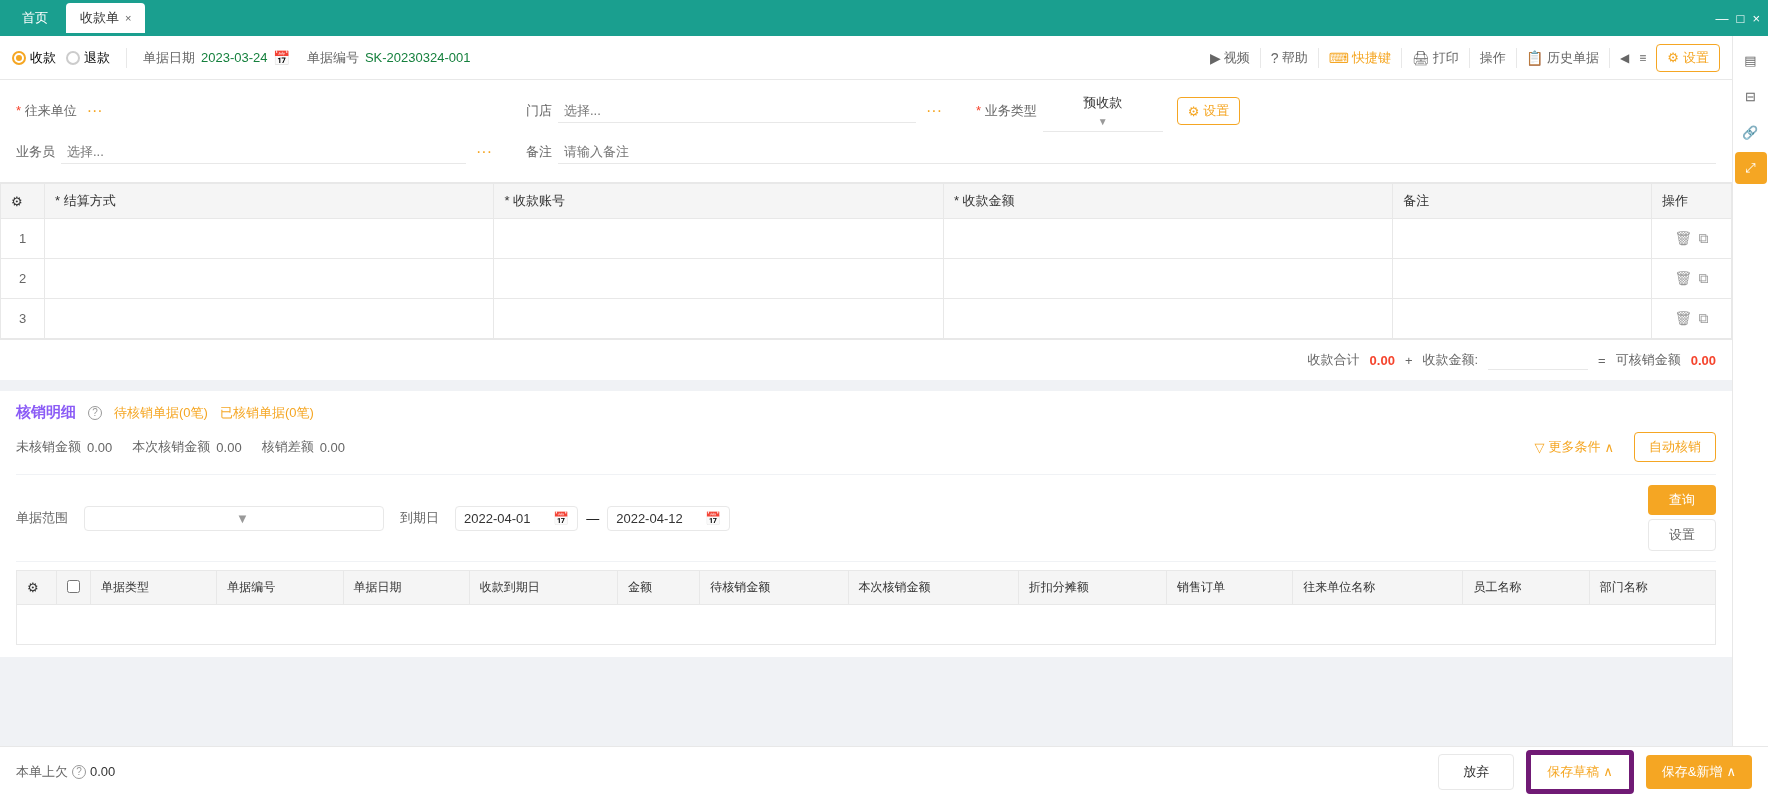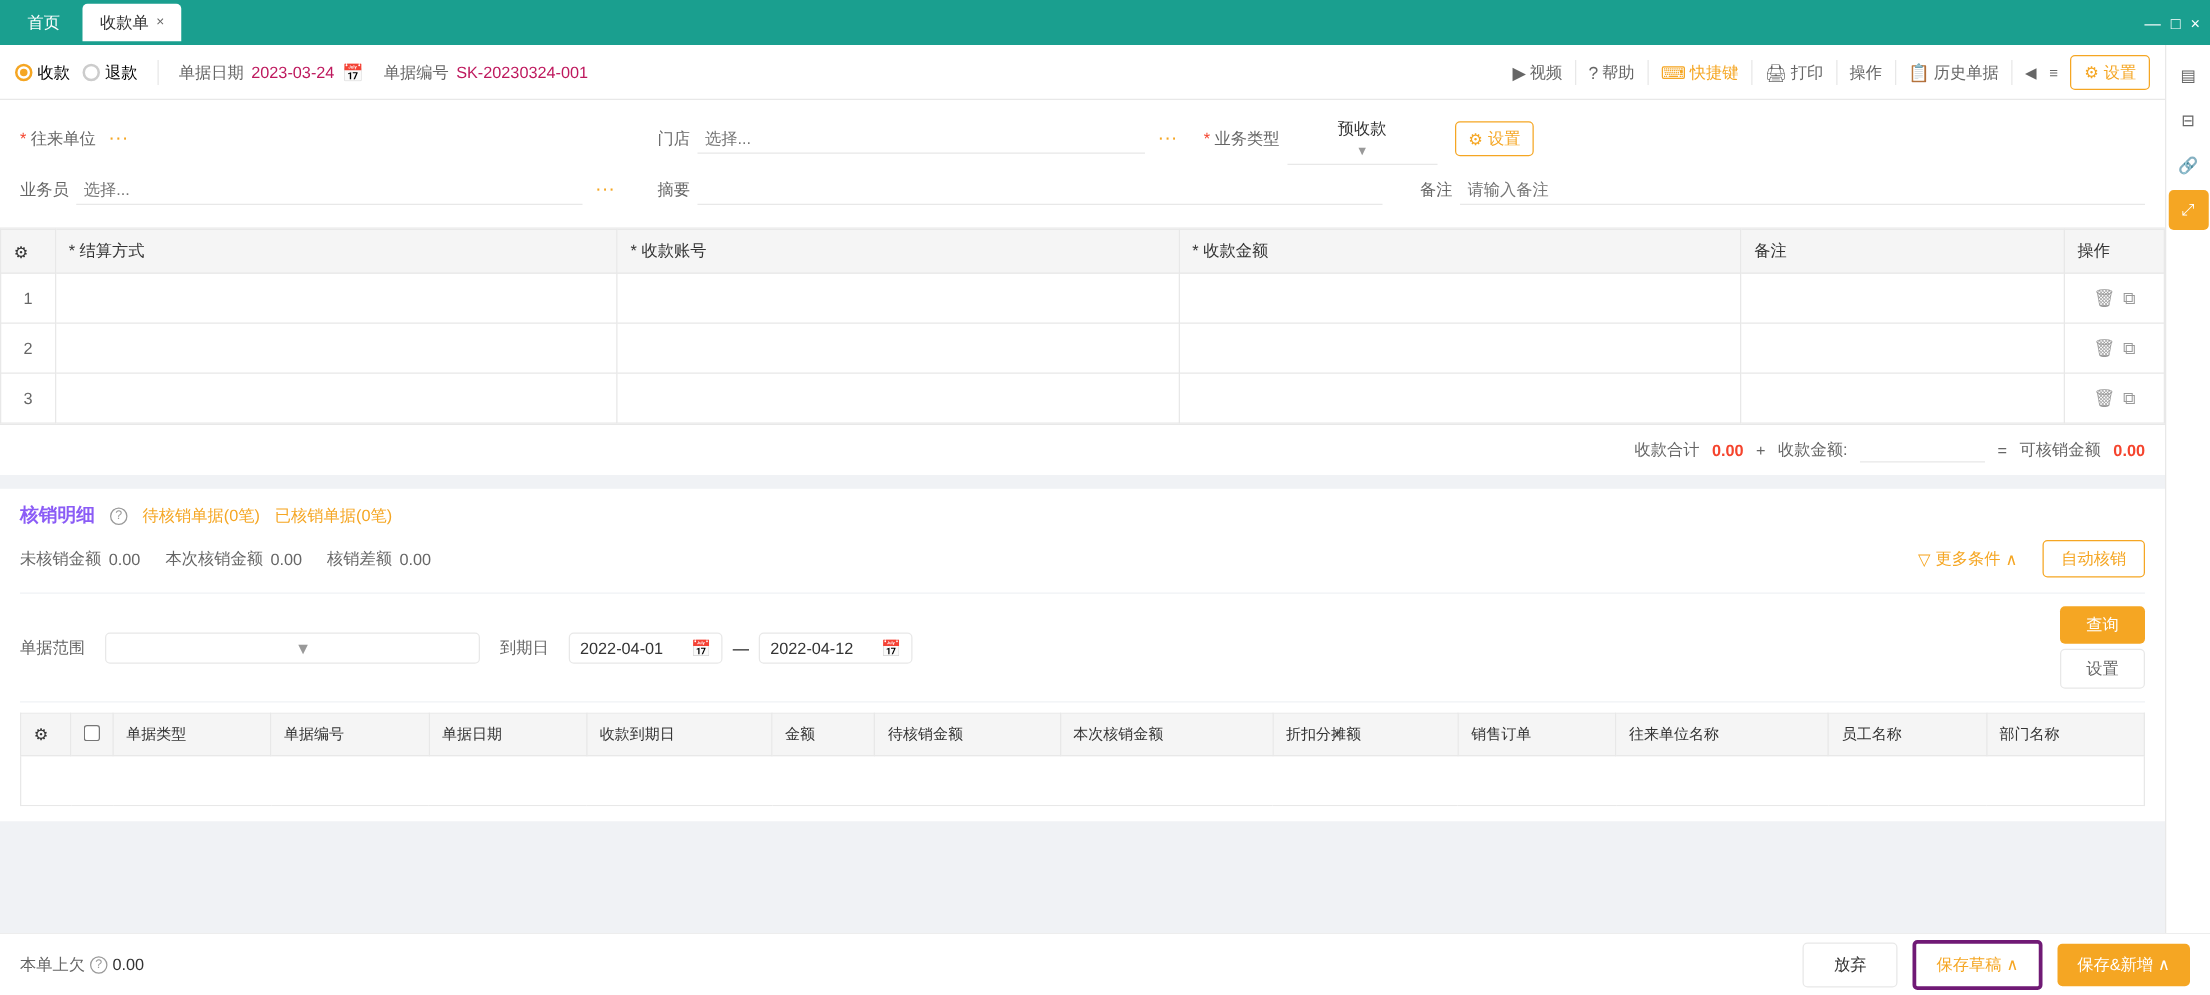--- a/index.html
+++ b/index.html
@@ -62,21 +62,21 @@
       border: 2px solid #ccc;
       display: flex; align-items: center; justify-content: center;
     }
     .radio-dot.active { border-color: #f5a623; }
     .radio-dot.active::after {
       content: ''; width: 6px; height: 6px; border-radius: 50%; background: #f5a623;
     }
     .toolbar-divider { width: 1px; height: 20px; background: #e8e8e8; }
     .toolbar-field { display: flex; align-items: center; gap: 6px; color: #333; }
     .toolbar-label { color: #666; font-size: 13px; }
-    .toolbar-value { color: #be185d; font-size: 13px; }
+    .toolbar-value { color: #15803d; font-size: 13px; }
     .toolbar-icon-btn { color: #666; cursor: pointer; font-size: 14px; }
     .toolbar-right { margin-left: auto; display: flex; align-items: center; gap: 10px; }
     .toolbar-action { display: flex; align-items: center; gap: 3px; color: #666; cursor: pointer; font-size: 12px; }
     .toolbar-action .icon { font-size: 14px; }
     .toolbar-action.highlight { color: #f5a623; }
     .btn-setting {
       background: #fff;
       border: 1px solid #f5a623;
       color: #f5a623;
       border-radius: 4px;
@@ -333,21 +333,21 @@
       background: #fff;
       border: 1px solid #e8e8e8;
       border-radius: 4px;
       padding: 8px 24px;
       cursor: pointer;
       font-size: 13px;
       color: #333;
     }
     .btn-save-draft {
       background: #fff;
-      border: 3px solid #701a75;
+      border: 5px solid #701a75;
       color: #f5a623;
       border-radius: 4px;
       padding: 8px 16px;
       cursor: pointer;
       font-size: 13px;
       display: flex; align-items: center; gap: 4px;
     }
     .btn-save-new {
       background: #f5a623;
       color: #fff;
@@ -479,43 +479,39 @@
         <span class="form-field-label">
           <span class="required">* </span><span>往来单位</span>
         </span>
         <span class="form-more">···</span>
       </div>
       <div class="form-field" style="max-width: 420px; margin-left: 30px;">
         <span class="form-field-label">门店</span>
         <input class="form-input" type="text" placeholder="选择..." style="">
         <span class="form-more">···</span>
       </div>
-      <div class="form-field" style="margin-left: 17px; min-width: 300px;">
+      <div class="form-field" style="margin-left: 30px; min-width: 300px;">
         <span class="form-field-label">
           <span class="required">* </span><span>业务类型</span>
         </span>
         <div class="form-dropdown">
           <span>预收款</span>
           <span class="caret">▼</span>
         </div>
         <button class="btn-setting" style="margin-left: 8px;">
           <span>⚙</span>
           <span>设置</span>
         </button>
       </div>
     </div>
     <div class="form-row">
       <div class="form-field" style="max-width: 480px;">
         <span class="form-field-label">业务员</span>
         <input class="form-input" type="text" placeholder="选择..." style="">
         <span class="form-more">···</span>
-      </div>
-      <div class="form-field" style="margin-left: 30px; flex: 1;">
-        <span class="form-field-label">摘要</span>
-        <input class="form-input" type="text" style="">
       </div>
       <div class="form-field" style="margin-left: 30px; flex: 1;">
         <span class="form-field-label">备注</span>
         <input class="form-input" type="text" placeholder="请输入备注" style="">
       </div>
     </div>
   </div>
 
   <div class="table-section">
     <table class="data-table">

